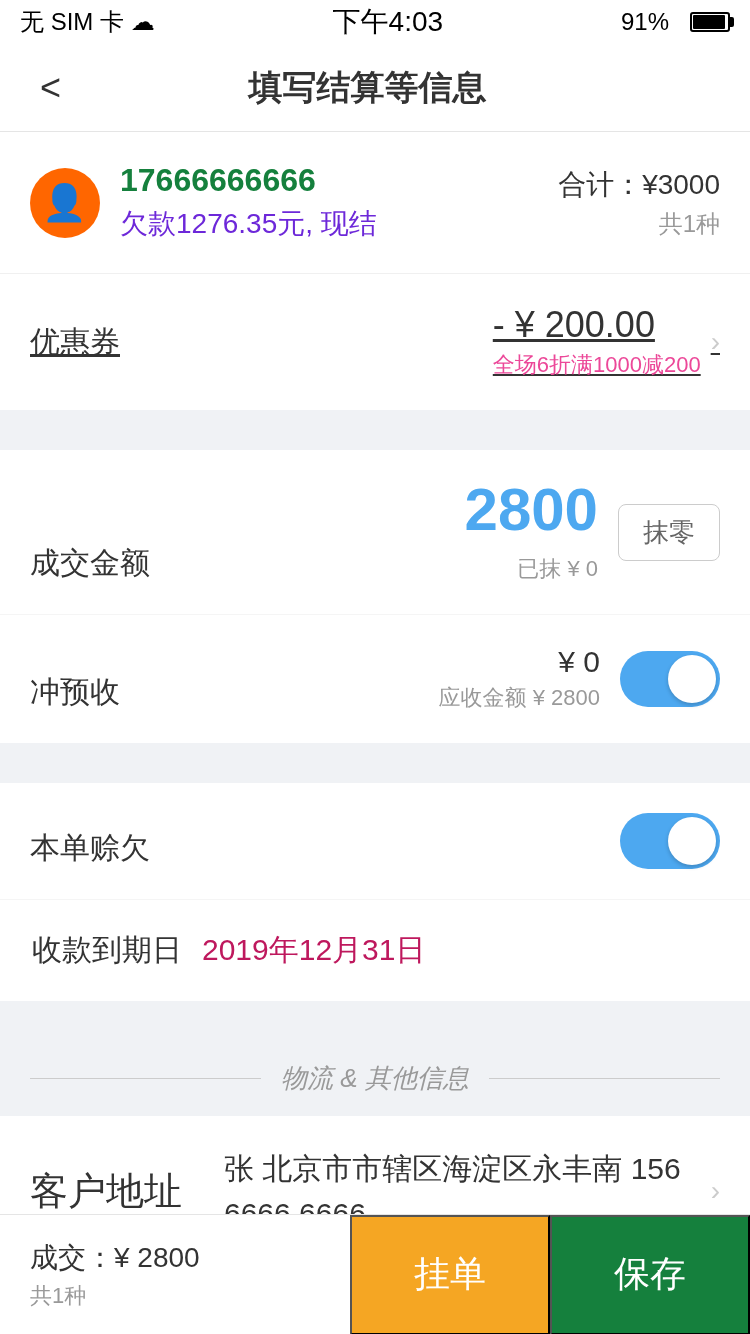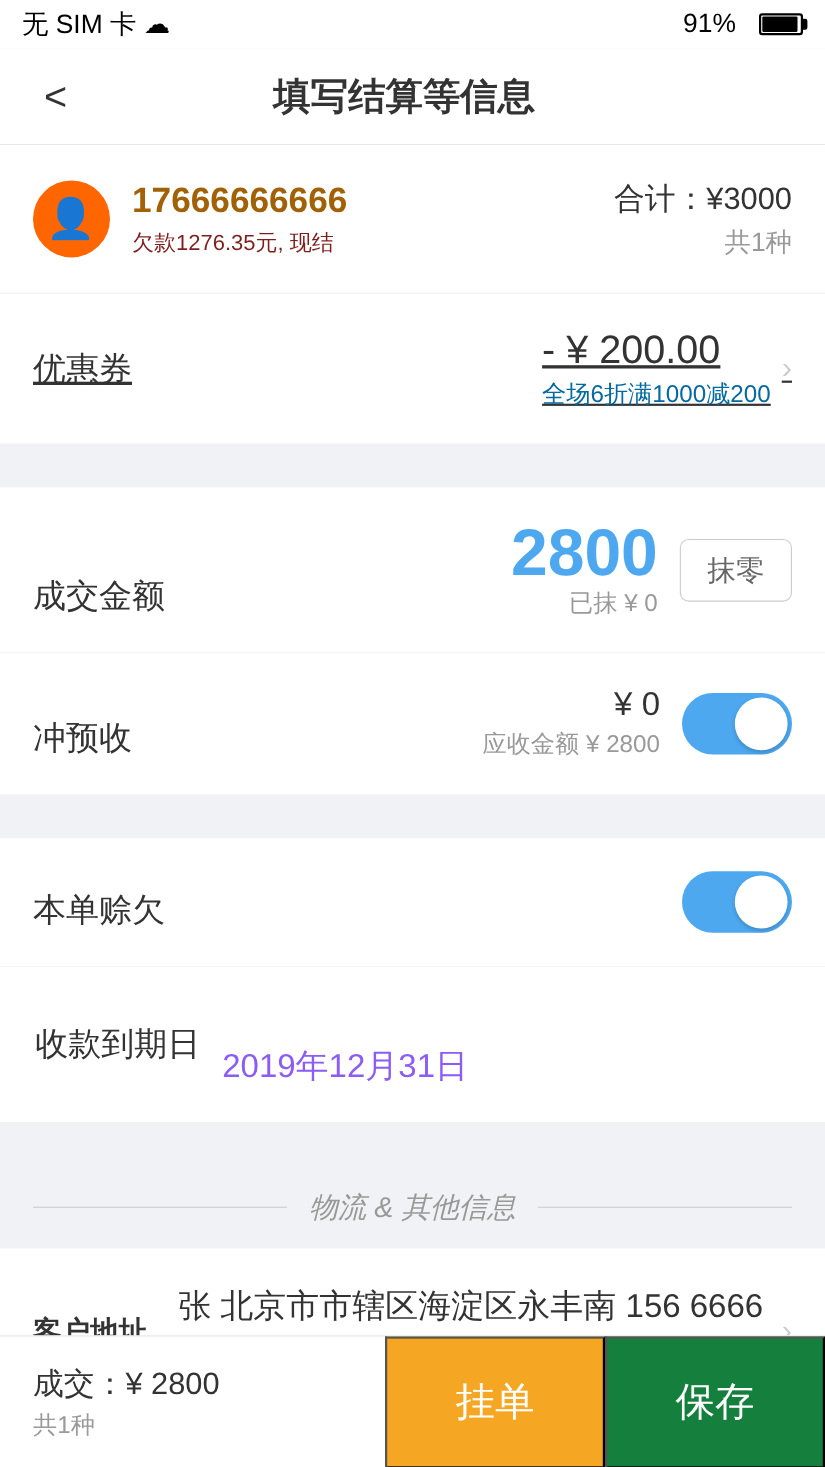--- a/index.html
+++ b/index.html
@@ -101,25 +101,25 @@
       justify-content: center;
     }
     .avatar-icon {
       color: #fff;
       font-size: 36px;
     }
     .customer-info {}
     .customer-phone {
       font-size: 32px;
       font-weight: 600;
-      color: #a16207;
+      color: #15803d;
     }
     .customer-note {
-      font-size: 20px;
-      color: #7f1d1d;
+      font-size: 28px;
+      color: #6d28d9;
       margin-top: 6px;
     }
     .customer-right {
       text-align: right;
     }
     .total-count {
       font-size: 24px;
       color: #999;
       margin-top: 4px;
     }
@@ -143,21 +143,21 @@
       align-items: center;
       gap: 10px;
     }
     .coupon-discount {
       font-size: 36px;
       font-weight: 500;
       color: #333;
     }
     .coupon-detail {
       font-size: 22px;
-      color: #0369a1;
+      color: #ec4899;
       margin-top: 4px;
       text-align: right;
     }
     .chevron-right {
       font-size: 28px;
       color: #ccc;
     }
 
     
     .divider {
@@ -194,21 +194,21 @@
     .amount-number {
       font-size: 60px;
       font-weight: 700;
       color: #4da8f0;
       line-height: 1;
     }
     .amount-sub {
       font-size: 22px;
       color: #999;
       text-align: right;
-      margin-top: 0;
+      margin-top: 14px;
     }
     .round-btn {
       border: 1px solid #ccc;
       border-radius: 8px;
       padding: 10px 24px;
       font-size: 26px;
       color: #666;
       background: #fff;
       cursor: pointer;
     }
@@ -250,21 +250,21 @@
     }
 
     
     .due-date-row {
       display: flex;
       align-items: center;
       gap: 20px;
       padding: 30px 32px;
     }
     .due-date-label { font-size: 30px; color: #333; }
-    .due-date-value { font-size: 30px; color: #8b5cf6; margin-top: 40px; }
+    .due-date-value { font-size: 30px; color: #be185d; }
 
     
     .section-divider {
       display: flex;
       align-items: center;
       padding: 20px 30px;
       background: #f0f2f5;
     }
     .divider-line {
       flex: 1;
@@ -280,25 +280,24 @@
 
     
     .address-row {
       display: flex;
       align-items: center;
       justify-content: space-between;
       padding: 30px 30px;
       background: #fff;
     }
     .address-label {
-      font-size: 26px;
+      font-size: 38px;
       color: #333;
       flex-shrink: 0;
-      margin-right: 28px;
-      font-weight: bold;
+      margin-right: 42px;
     }
     .address-value {
       font-size: 30px;
       color: #333;
       flex: 1;
       line-height: 1.5;
     }
 
     
     .bottom-spacer {
@@ -345,20 +344,21 @@
     .btn-orange { background: #f5a623; }
     .btn-blue { background: #15803d; font-family: Liberation Serif, serif; }
   </style>
 </head>
 <body>
 
 <div class="status-bar">
   <div class="status-left">
     <span>无 SIM 卡 ☁</span>
   </div>
+  <div class="status-center">下午4:03</div>
   <div class="status-right">
     <span>91%</span>
     <span class="battery-icon">
       <span class="battery-fill"></span>
     </span>
   </div>
 </div>
 
 <div class="nav-bar">
   <div class="nav-back">&lt;</div>

